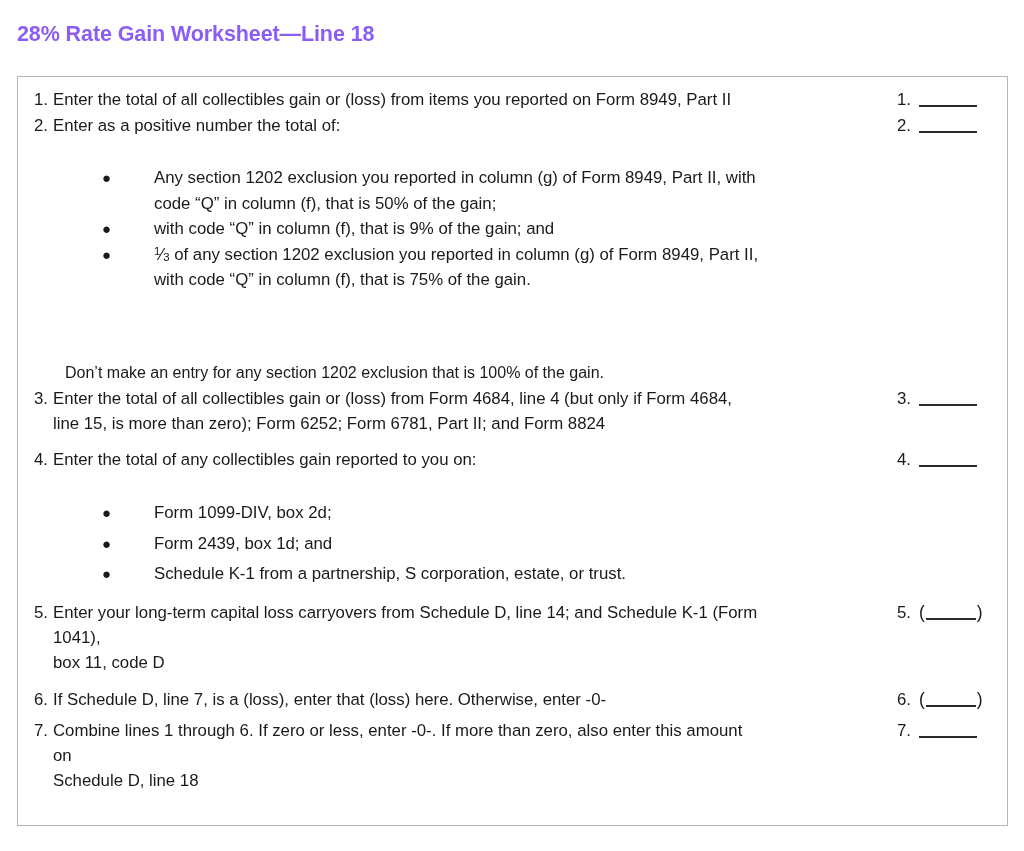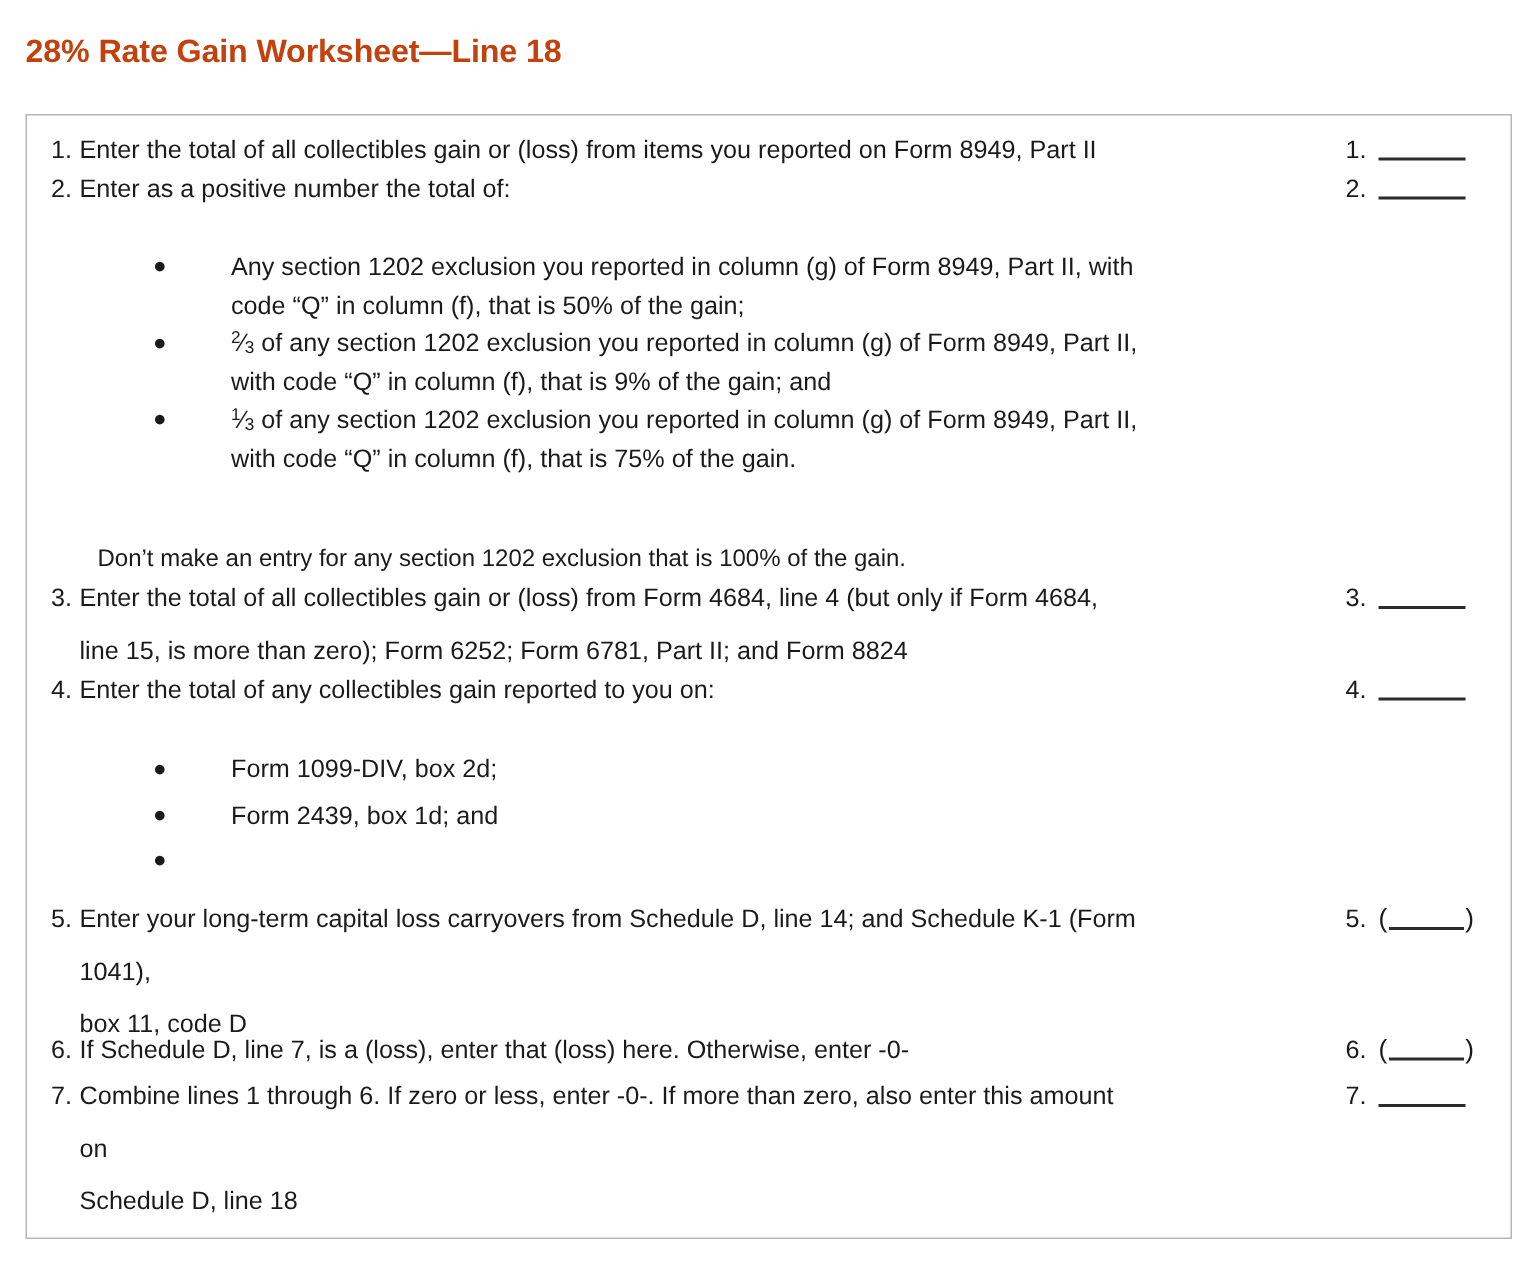--- a/index.html
+++ b/index.html
@@ -21,21 +21,21 @@
     width: 1024px;
     height: 851px;
   }
   .worksheet-title {
     position: absolute;
     left: 17px;
     top: 22px;
     font-size: 21.5px;
     font-weight: bold;
     letter-spacing: -0.1px;
-    color: #c2410c;
+    color: #8b5cf6;
     white-space: nowrap;
   }
   .worksheet-box {
     position: absolute;
     left: 17px;
     top: 76px;
     width: 991px;
     height: 750px;
     border: 1px solid #b6b6b6;
     box-sizing: border-box;
@@ -60,21 +60,20 @@
   .line-text {
     position: absolute;
     left: 35px;
     top: 0;
     width: 830px;
     font-size: 16.8px;
     line-height: 25px;
   }
   .line-text .cont {
     display: block;
-    margin-top: 10px;
   }
   
   .entry {
     position: absolute;
     left: 869px;
     top: 0;
     width: 120px;
     font-size: 16.8px;
     line-height: 25px;
     white-space: nowrap;
@@ -180,21 +179,20 @@
     </div>
 
     <ul class="bullet-list" style="top:88px;">
       <li class="bullet-item">
         <span class="dot">●</span>
         <span class="btext">Any section 1202 exclusion you reported in column (g) of Form 8949, Part II, with</span>
         <span class="btext">code “Q” in column (f), that is 50% of the gain;</span>
       </li>
       <li class="bullet-item" style="margin-top:0px;">
         <span class="dot">●</span>
-        <span class="btext"><span class="frac"><sup>2</sup><span class="slash">⁄</span><sub>3</sub></span><span> of any section 1202 exclusion you reported in column (g) of Form 8949, Part II,</span></span>
         <span class="btext">with code “Q” in column (f), that is 9% of the gain; and</span>
       </li>
       <li class="bullet-item">
         <span class="dot">●</span>
         <span class="btext"><span class="frac"><sup>1</sup><span class="slash">⁄</span><sub>3</sub></span><span> of any section 1202 exclusion you reported in column (g) of Form 8949, Part II,</span></span>
         <span class="btext">with code “Q” in column (f), that is 75% of the gain.</span>
       </li>
     </ul>
 
     <div class="note-para" style="top:283px;">Don’t make an entry for any section 1202 exclusion that is 100% of the gain.</div>
@@ -219,20 +217,21 @@
       <li class="bullet-item" style="line-height:30.5px;">
         <span class="dot" style="line-height:30.5px;">●</span>
         <span class="btext">Form 1099-DIV, box 2d;</span>
       </li>
       <li class="bullet-item" style="line-height:30.5px;">
         <span class="dot" style="line-height:30.5px;">●</span>
         <span class="btext">Form 2439, box 1d; and</span>
       </li>
       <li class="bullet-item" style="line-height:30.5px;">
         <span class="dot" style="line-height:30.5px;">●</span>
+        <span class="btext">Schedule K-1 from a partnership, S corporation, estate, or trust.</span>
       </li>
     </ul>
 
     <div class="line-row" style="top:523px;">
       <span class="line-num">5.</span>
       <span class="line-text" style="width:855px;"><span>Enter your long-term capital loss carryovers from Schedule D, line 14; and Schedule K-1 (Form</span><span class="cont">1041),</span><span class="cont">box 11, code D</span></span>
       <span class="entry paren">
         <span class="enum">5.</span><span class="paren-mark" style="margin-left:8px;">(</span><span class="blank"></span><span class="paren-mark">)</span>
       </span>
     </div>

